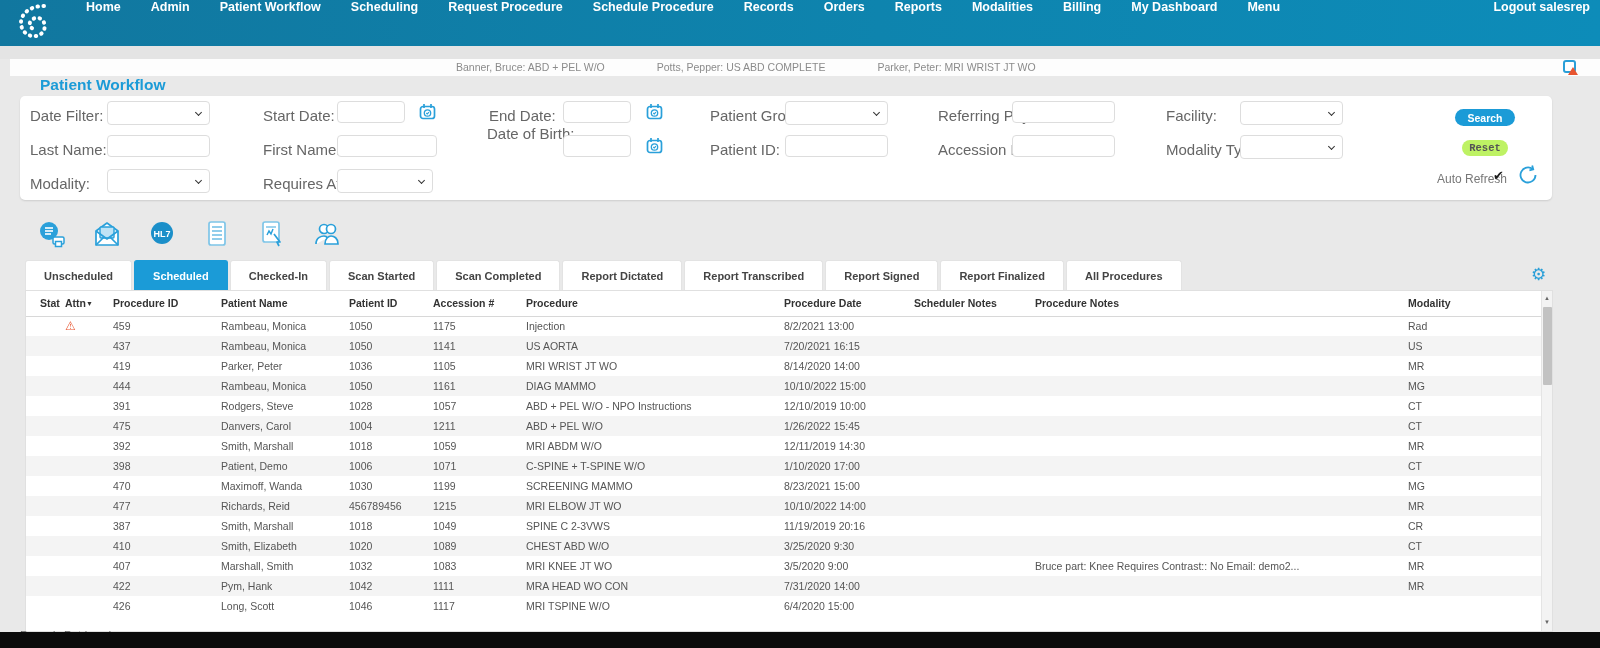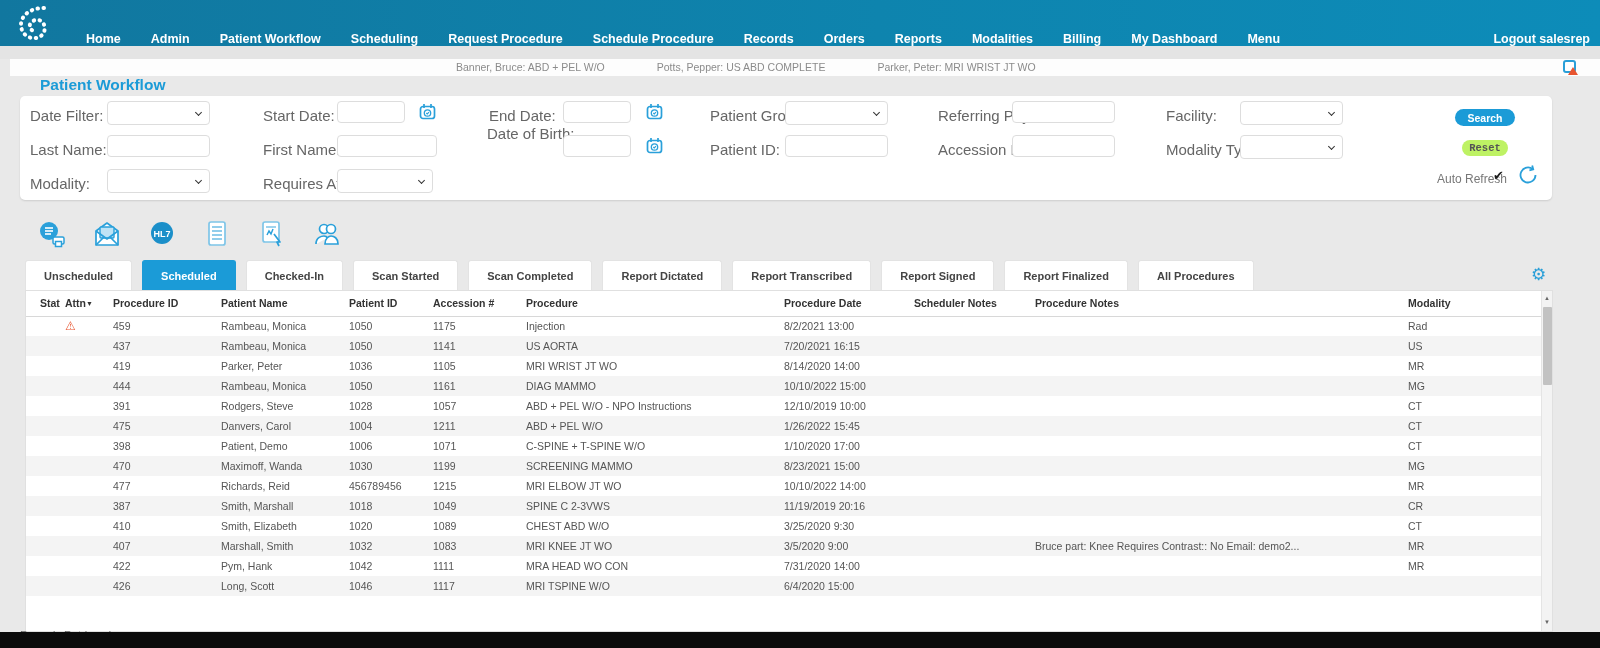--- a/index.html
+++ b/index.html
@@ -2,21 +2,21 @@
 <html><head>
 <meta charset="utf-8">
 <style>
   * { margin:0; padding:0; box-sizing:border-box; }
   body { font-family:"Liberation Sans", sans-serif; background:#cfcfcf; }
   .page { position:relative; width:1600px; height:648px; background:#e9e9e9; overflow:hidden; }
 
   
   .topnav { position:absolute; left:0; top:0; width:1600px; height:46px;
     background:linear-gradient(90deg,#11779f 0%, #0e84ae 55%, #0d8cb9 100%);
-    display:flex; align-items:flex-end; }
+    display:flex; align-items:flex-start; }
   .logo { margin-left:10px; margin-right:24px; width:52px; height:44px; }
   .navitems { display:flex; align-items:center; gap:30px; }
   .navitem { color:#fff; font-size:12.5px; font-weight:bold; cursor:pointer; white-space:nowrap; }
   .logout { position:absolute; right:10px; color:#fff; font-size:12.5px; font-weight:bold; cursor:pointer; }
 
   
   .ticker-strip { position:absolute; left:0; top:46px; width:1600px; height:13px; background:#e4e4e4; }
   .ticker-row { position:absolute; left:10px; top:59px; width:1600px; height:17px; background:#fdfdfd; }
   .ticker-items { position:absolute; left:446px; top:2px; display:flex; gap:52px; }
   .ticker-item { color:#8b8b8b; font-size:10.5px; white-space:nowrap; }
@@ -43,21 +43,21 @@
     border:none; border-radius:8px; font-size:10.5px; font-weight:bold; cursor:pointer; font-family:Liberation Mono, monospace; }
   .auto-refresh-label { position:absolute; left:1417px; top:76px; font-size:12px; color:#777; }
   .auto-refresh-check { position:absolute; left:1473px; top:72px; font-size:13px; color:#1a1a1a; cursor:pointer; }
   .refresh-icon { position:absolute; left:1497px; top:68px; cursor:pointer; }
 
   
   .toolbar { position:absolute; left:38px; top:220px; display:flex; gap:27px; align-items:center; }
   .tool { width:28px; height:28px; cursor:pointer; }
 
   
-  .tabs { position:absolute; left:25px; top:260px; display:flex; gap:10px; }
+  .tabs { position:absolute; left:25px; top:260px; display:flex; gap:2px; }
   .tab { height:30px; padding:0 18px; background:#fff; border:1px solid #e3e3e3; border-bottom:none;
     border-radius:3px 3px 0 0; display:flex; align-items:center; font-size:11px; font-weight:bold; color:#444;
     cursor:pointer; white-space:nowrap; }
   .tab.active { background:#1b9bd7; border-color:#1b9bd7; color:#fff; }
   .gear { position:absolute; left:1531px; top:266px; font-size:17px; color:#2a9fd8; cursor:pointer; line-height:1; }
 
   
   .table-card { position:absolute; left:25px; top:290px; width:1528px; height:342px; background:#fff;
     border:1px solid #e0e0e0; overflow:hidden; }
   table { border-collapse:collapse; table-layout:fixed; width:1516px; }
@@ -388,20 +388,33 @@
             <td>Danvers, Carol</td>
             <td>1004</td>
             <td>1211</td>
             <td>ABD + PEL W/O</td>
             <td>1/26/2022 15:45</td>
             <td></td>
             <td></td>
             <td>CT</td>
           </tr>
 
+          <tr>
+            <td></td>
+            <td></td>
+            <td>392</td>
+            <td>Smith, Marshall</td>
+            <td>1018</td>
+            <td>1059</td>
+            <td>MRI ABDM W/O</td>
+            <td>12/11/2019 14:30</td>
+            <td></td>
+            <td></td>
+            <td>MR</td>
+          </tr>
 
           <tr>
             <td></td>
             <td></td>
             <td>398</td>
             <td>Patient, Demo</td>
             <td>1006</td>
             <td>1071</td>
             <td>C-SPINE + T-SPINE W/O</td>
             <td>1/10/2020 17:00</td>

